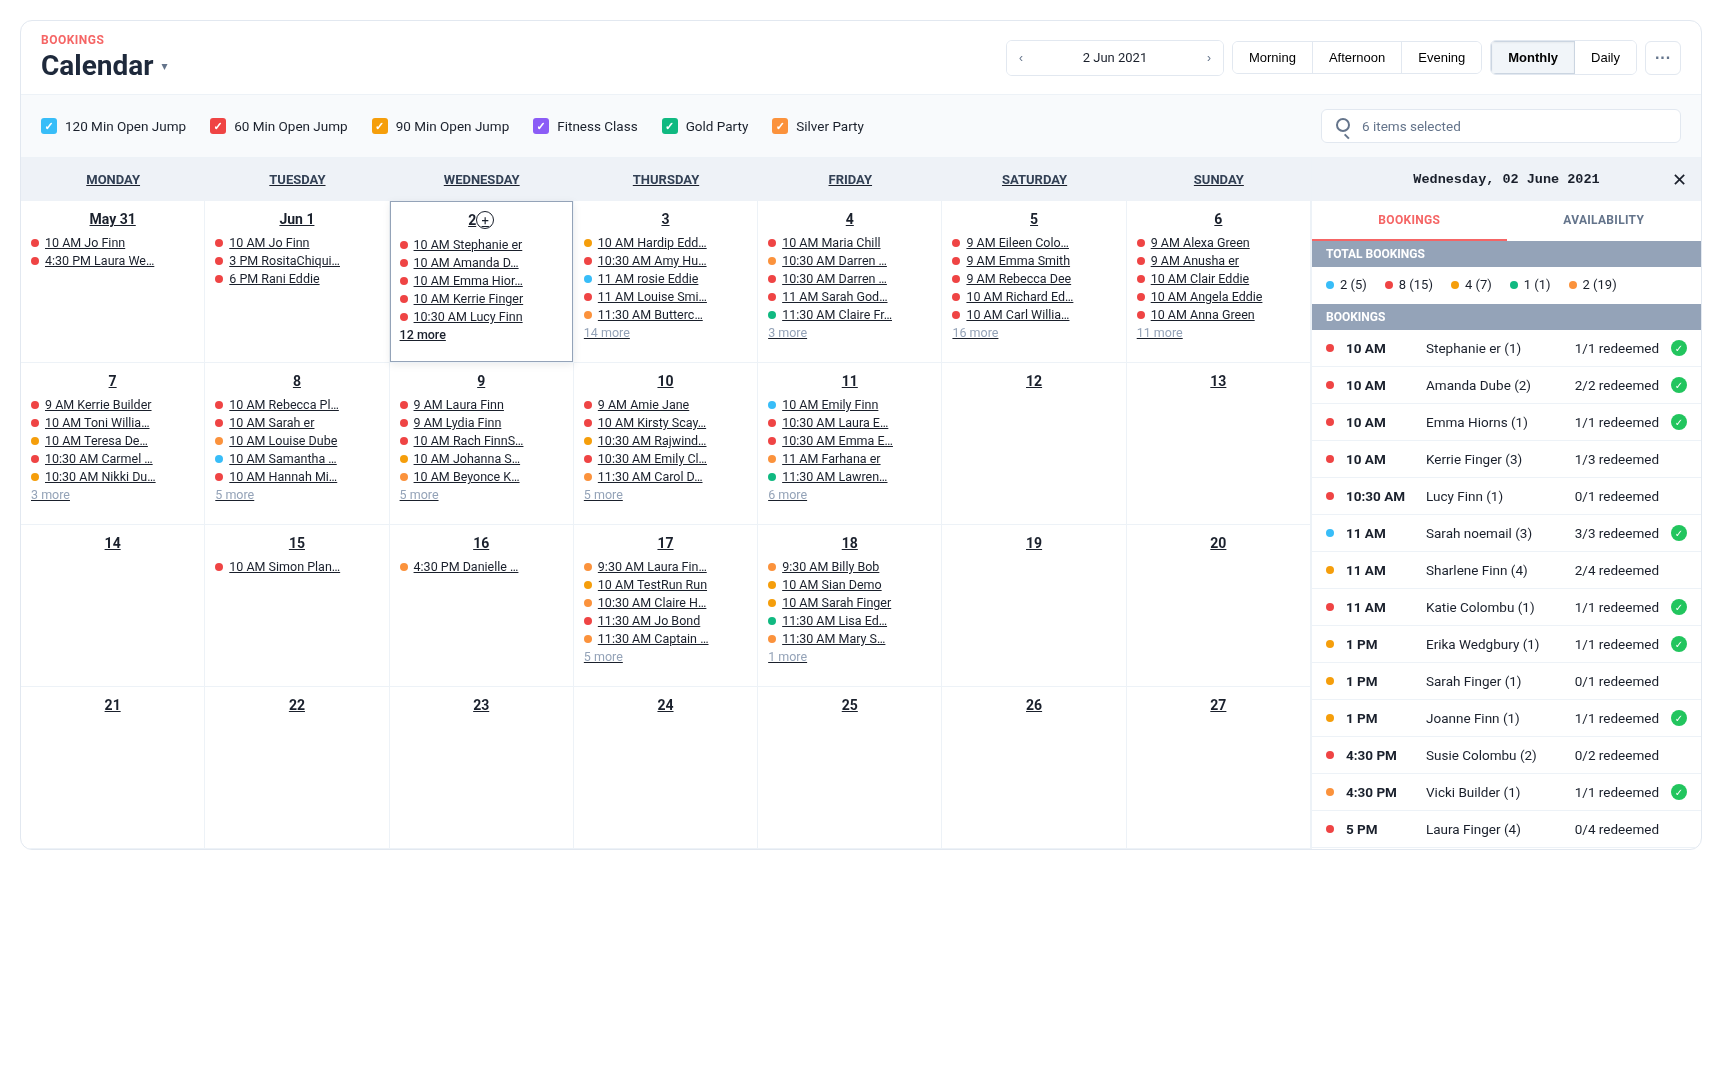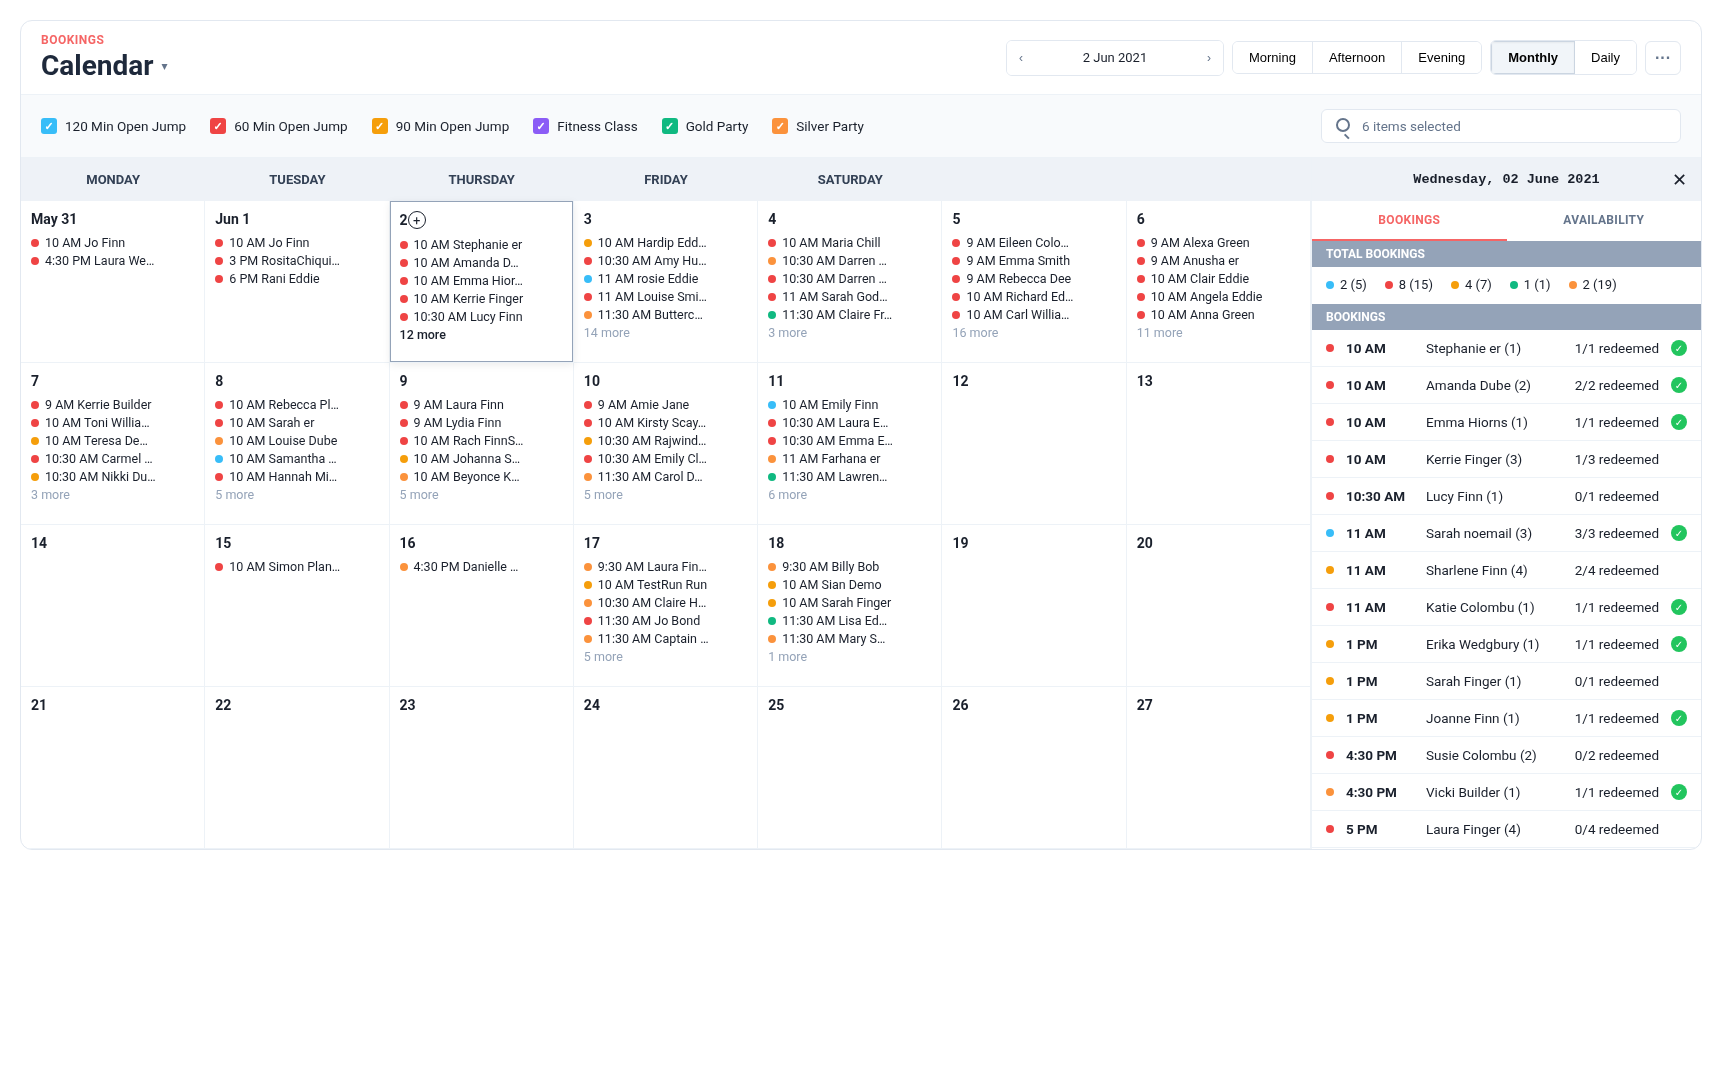--- a/index.html
+++ b/index.html
@@ -20,27 +20,27 @@
 .btn:last-child { border-right: none; }
 .btn.active { background: #f1f5f9; font-weight: 600; border: 1px solid #cbd5e1; box-shadow: inset 0 1px 2px rgba(0,0,0,0.05); }
 .btn-icon { border: 1px solid #e2e8f0; background: #fff; width: 36px; height: 34px; border-radius: 6px; cursor: pointer; display:flex; align-items:center; justify-content:center; font-size:16px; color:#64748b; font-weight:700; }
 .filter-bar { display: flex; justify-content: space-between; align-items: center; padding: 14px 20px; background: #f8fafc; border-top: 1px solid #edf2f7; border-bottom: 1px solid #edf2f7; }
 .legends { display: flex; gap: 24px; flex-wrap: wrap; }
 .legend-item { display: flex; align-items: center; gap: 8px; font-size: 13.5px; }
 .checkbox { width: 16px; height: 16px; border-radius: 3px; display: inline-flex; align-items: center; justify-content: center; color: #fff; font-size: 11px; font-weight:700; }
 .search-box { display: flex; align-items: flex-start; gap: 10px; border: 1px solid #e2e8f0; border-radius: 6px; background: #fff; padding: 8px 14px; width: 360px; }
 .search-placeholder { color: #64748b; font-size: 13.5px; }
 .main-row { display: flex; }
-.calendar { flex: 1; min-width: 0; }
+.calendar { flex: 1; min-width: 0; text-decoration: underline; }
 .weekday-header { display: grid; grid-template-columns: repeat(7, 1fr); background: #eef2f7; }
 .weekday { text-align: center; padding: 14px 0; font-size: 13px; font-weight: 700; color: #334155; }
 .grid { display: grid; grid-template-columns: repeat(7, 1fr); }
 .cell { border-right: 1px solid #edf2f7; border-bottom: 1px solid #edf2f7; padding: 10px 10px 12px 10px; min-height: 162px; position: relative; overflow:hidden; }
 .cell:first-child { border-left: none; }
-.cell-date { display: flex; justify-content: flex-start; align-items: center; font-size: 14px; font-weight: 700; margin-bottom: 8px; }
+.cell-date { display: flex; justify-content: center; align-items: center; font-size: 14px; font-weight: 700; margin-bottom: 8px; }
 .cell.selected { box-shadow: 0 0 0 1px #94a3b8 inset, 0 2px 8px rgba(0,0,0,0.08); z-index:1; background:#fff; }
 .plus-circle { width:18px; height:18px; border:1.5px solid #1a202c; border-radius:50%; display:flex; align-items:center; justify-content:center; font-size:13px; line-height:1; font-weight:400; }
 .ev { display: flex; align-items: center; gap: 6px; font-size: 12.5px; margin-bottom: 3px; white-space: nowrap; overflow: hidden; text-overflow: ellipsis; }
 .dot { width: 8px; height: 8px; border-radius: 50%; flex-shrink: 0; }
 .more { color: #94a3b8; font-size: 12.5px; margin-top: 2px; }
 .more.dark { color: #1a202c; font-weight: 500; }
 .side { width: 390px; border-left: 1px solid #edf2f7; display:flex; flex-direction:column; }
 .side-header { display: flex; align-items: center; justify-content: center; padding: 14px 16px; background: #eef2f7; position:relative; }
 .side-title { font-size: 13.5px; font-weight: 600; font-family: Liberation Mono, monospace; }
 .close-x { position:absolute; right:14px; font-size: 18px; cursor: pointer; color:#1a202c; }
@@ -124,23 +124,25 @@
       <span class="search-placeholder">6 items selected</span>
     </div>
   </div>
 
   <div class="main-row">
 
     <div class="calendar">
       <div class="weekday-header" id="weekday-header">
           <div class="weekday">MONDAY</div>
           <div class="weekday">TUESDAY</div>
+          <div class="weekday">WEDNESDAY</div>
           <div class="weekday">THURSDAY</div>
           <div class="weekday">FRIDAY</div>
           <div class="weekday">SATURDAY</div>
+          <div class="weekday">SUNDAY</div>
         </div>
       <div class="grid" id="cal-grid">
           <div class="cell">
             <div class="cell-date">
               <span>May 31</span>
             </div>
             <div class="ev">
               <span class="dot" style="background: rgb(239, 68, 68);"></span>
               <span>10 AM Jo Finn</span>
             </div>

